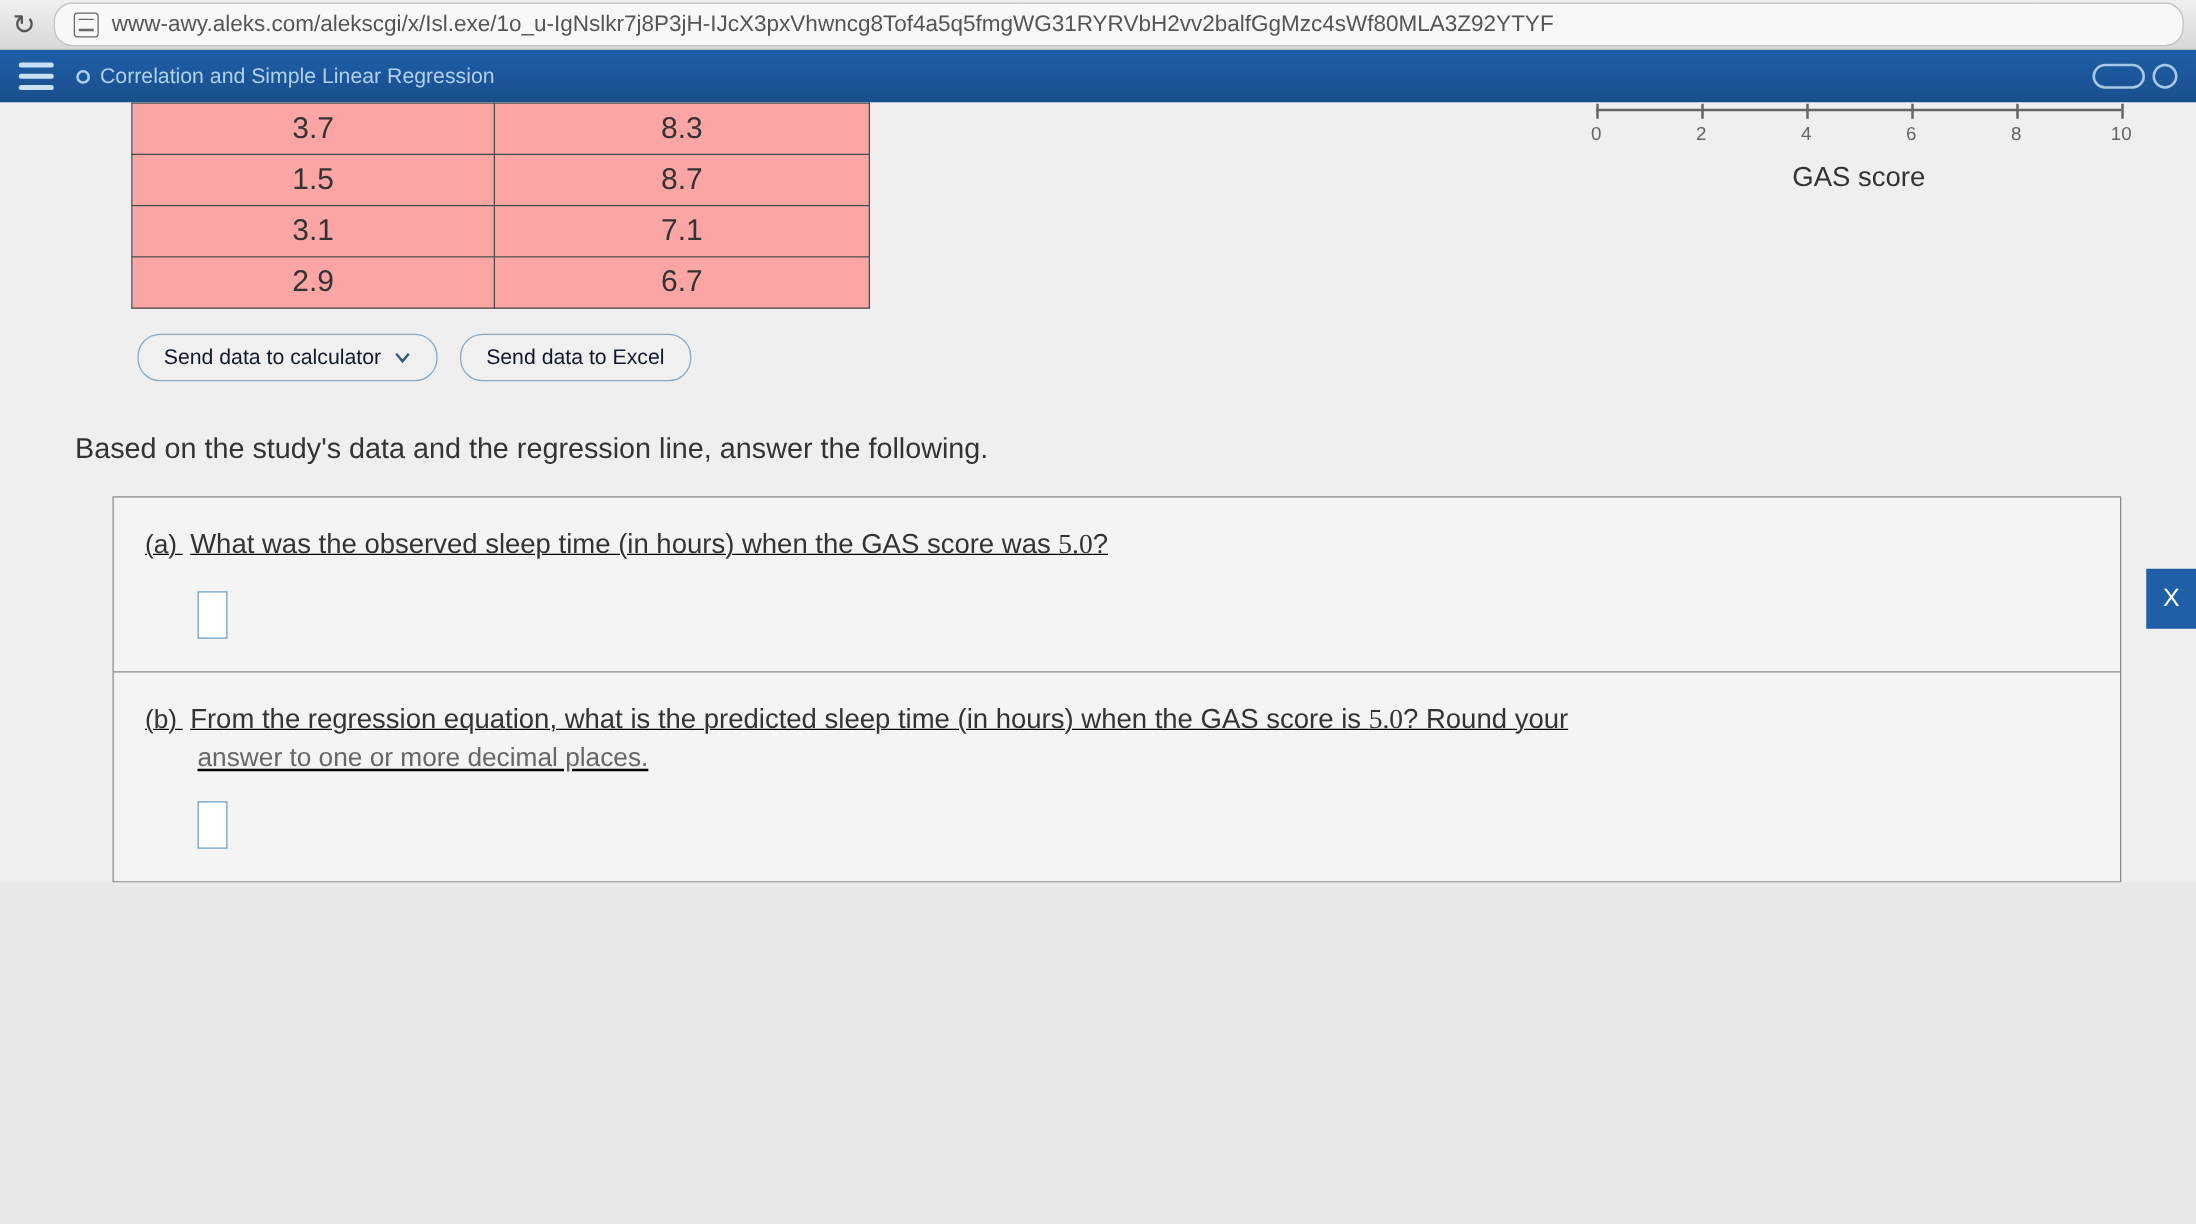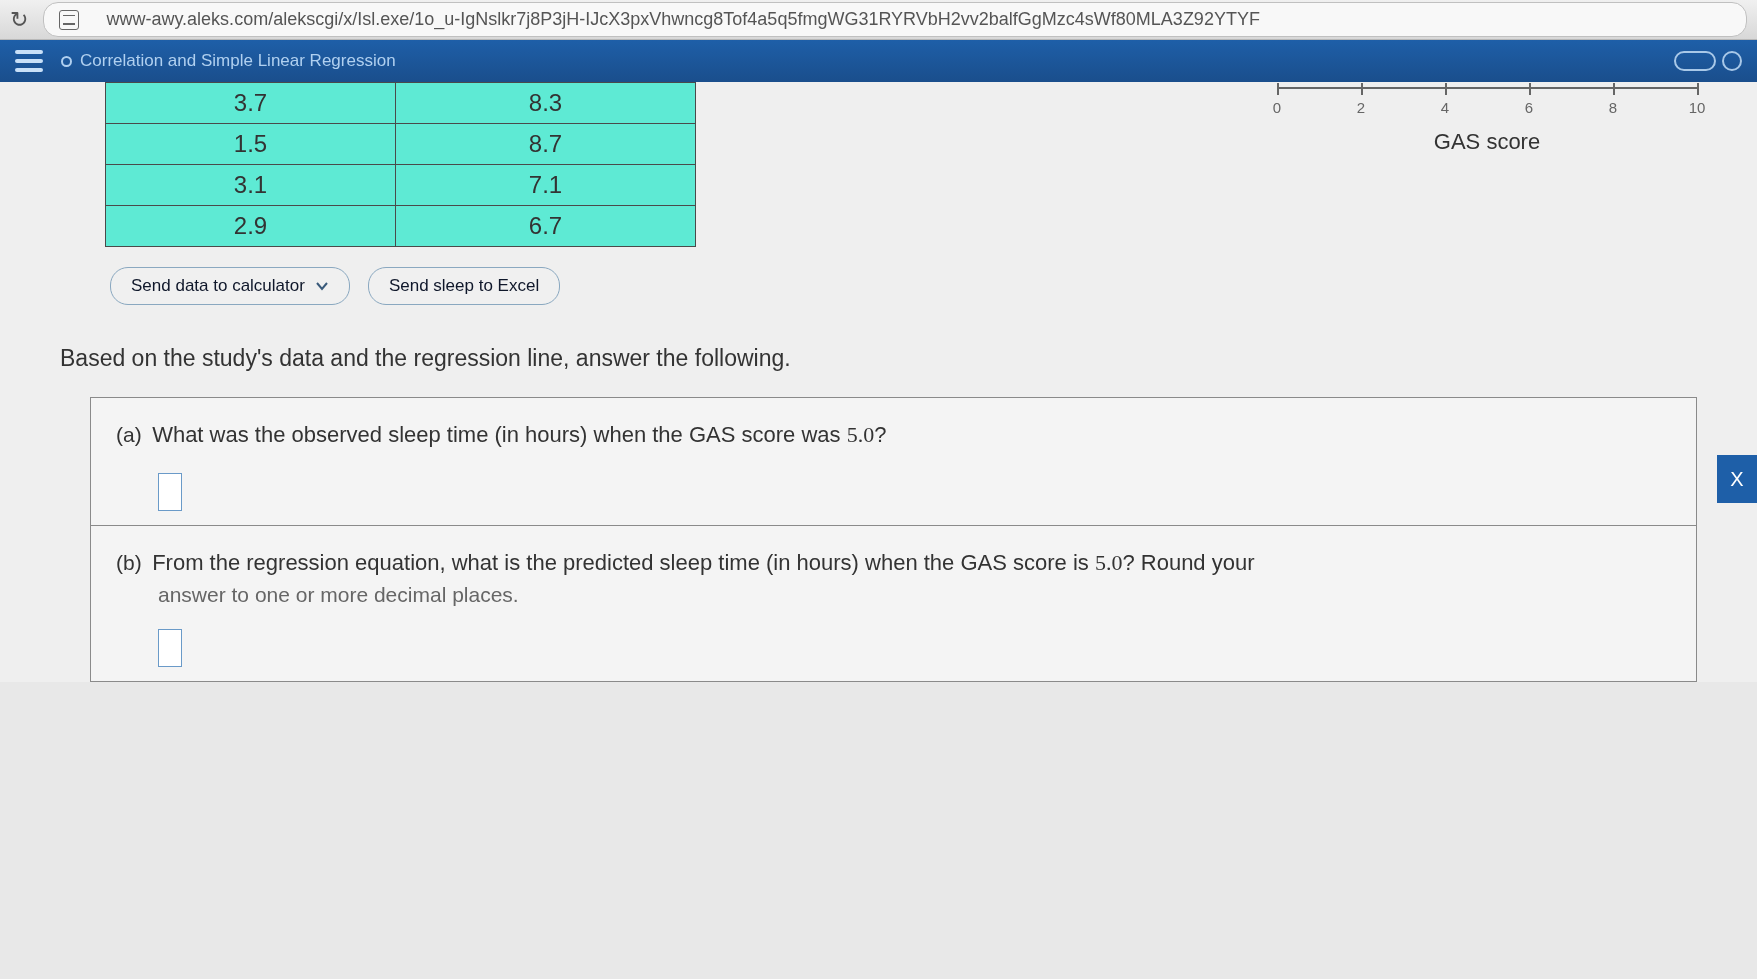--- a/index.html
+++ b/index.html
@@ -15,21 +15,21 @@
       border-bottom: 1px solid #b8b8b8;
     }
     .url-container {
       flex: 1;
       background: #f8f8f8;
       border: 1px solid #c0c0c0;
       border-radius: 15px;
       padding: 6px 15px;
       display: flex;
       align-items: center;
-      gap: 27px;
+      gap: 10px;
       overflow: hidden;
     }
     .url-text { color: #555; font-size: 18px; white-space: nowrap; }
     
     .header-bar {
       background: linear-gradient(to bottom, #1e5fa8, #1a4e8c);
       color: #c8e0f8;
       padding: 10px 15px;
       display: flex;
       align-items: center;
@@ -79,21 +79,21 @@
     .data-table {
       border-collapse: collapse;
       margin-left: 45px;
     }
     .data-table td {
       border: 1px solid #4a4a4a;
       padding: 6px 10px;
       text-align: center;
       font-size: 24px;
       color: #333;
-      background: #5eead4;
+      background: #fca5a5;
     }
     .data-table td:first-child { width: 290px; }
     .data-table td:last-child { width: 300px; }
     
     .button-row { margin: 20px 0 0 50px; display: flex; gap: 18px; }
     .pill-button {
       border: 1px solid #8aa8c0;
       border-radius: 18px;
       padding: 8px 20px;
       font-size: 17px;
@@ -122,21 +122,22 @@
     .instruction { margin: 40px 0 25px 0; font-size: 23px; color: #333; }
     
     .question-box {
       border: 1px solid #8a8a8a;
       margin-right: 60px;
       margin-left: 30px;
       background: #f4f4f4;
     }
     .question-row {
       border-bottom: 1px solid #8a8a8a;
-      padding: 20px 25px 14px 25px;
+      padding: 20px 25px 26px 25px;
+      text-decoration: underline;
     }
     .question-row:last-child { border-bottom: none; }
     .q-label { font-size: 21px; color: #333; }
     .q-text { font-size: 22px; color: #333; margin-left: 6px; line-height: 1.5; }
     .q-num { font-family: 'Times New Roman', serif; }
     .answer-box {
       width: 24px; height: 38px; border: 1px solid #6a9ac8;
       margin: 22px 0 0 42px; background: #fff;
     }
     .indent { margin-left: 42px; display: block; color: #666; font-size: 21px; margin-top: 4px; }
@@ -245,21 +246,21 @@
     </table>
 
   <div class="button-row">
     <div class="pill-button">
       <span>Send data to calculator</span>
       <svg width="14" height="10" viewBox="0 0 14 10">
         <path d="M2 2 L7 8 L12 2" stroke="#3a5a7a" stroke-width="2" fill="none"></path>
       </svg>
     </div>
     <div class="pill-button">
-      <span>Send sleep to Excel</span>
+      <span>Send data to Excel</span>
     </div>
   </div>
 
   <div class="instruction">Based on the study's data and the regression line, answer the following.</div>
 
   <div class="question-box">
     <div class="question-row">
       <span class="q-label">(a)</span>
       <span class="q-text">
         <span>What was the observed sleep time (in hours) when the GAS score was </span><span class="q-num">5.0</span><span>?</span>

